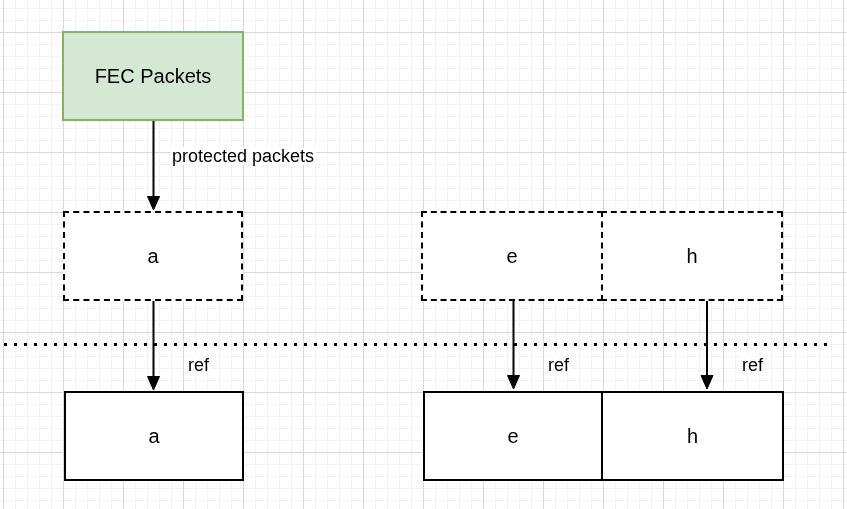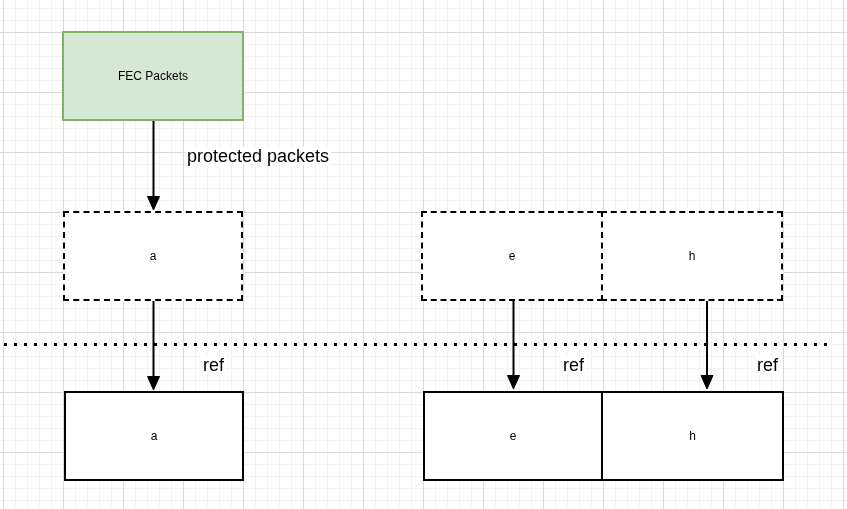--- a/index.html
+++ b/index.html
@@ -28,21 +28,21 @@
       linear-gradient(to right, var(--grid-minor) 1px, transparent 1px),
       linear-gradient(to bottom, var(--grid-minor) 1px, transparent 1px);
     background-size: 60px 60px, 60px 60px, 12px 12px, 12px 12px;
     background-position: 3px 0, 0 32px, 3px 0, 0 8px;
   }
   .node {
     position: absolute;
     display: flex;
     align-items: center;
     justify-content: center;
-    font-size: 12px;
+    font-size: 20px;
     color: var(--text);
     background: #ffffff;
   }
   .node.green {
     background: var(--node-fill);
     border: 2px solid var(--node-stroke);
   }
   .node.dashed { border: 2px dashed var(--line); }
   .node.solid  { border: 2px solid var(--line); }
 
@@ -53,21 +53,20 @@
     background: repeating-linear-gradient(to right, var(--line) 0 3px, transparent 3px 10px);
   }
   .edge-label {
     position: absolute;
     font-size: 18px;
     line-height: 18px;
     color: var(--text);
     background: var(--canvas-bg);
     padding: 0 2px;
     white-space: nowrap;
-    margin-left: 15px;
   }
   .edges-layer {
     position: absolute;
     left: 0; top: 0;
     width: 847px; height: 509px;
     pointer-events: none;
   }
   .edges-layer .edge { pointer-events: all; }
 </style>
 </head>

